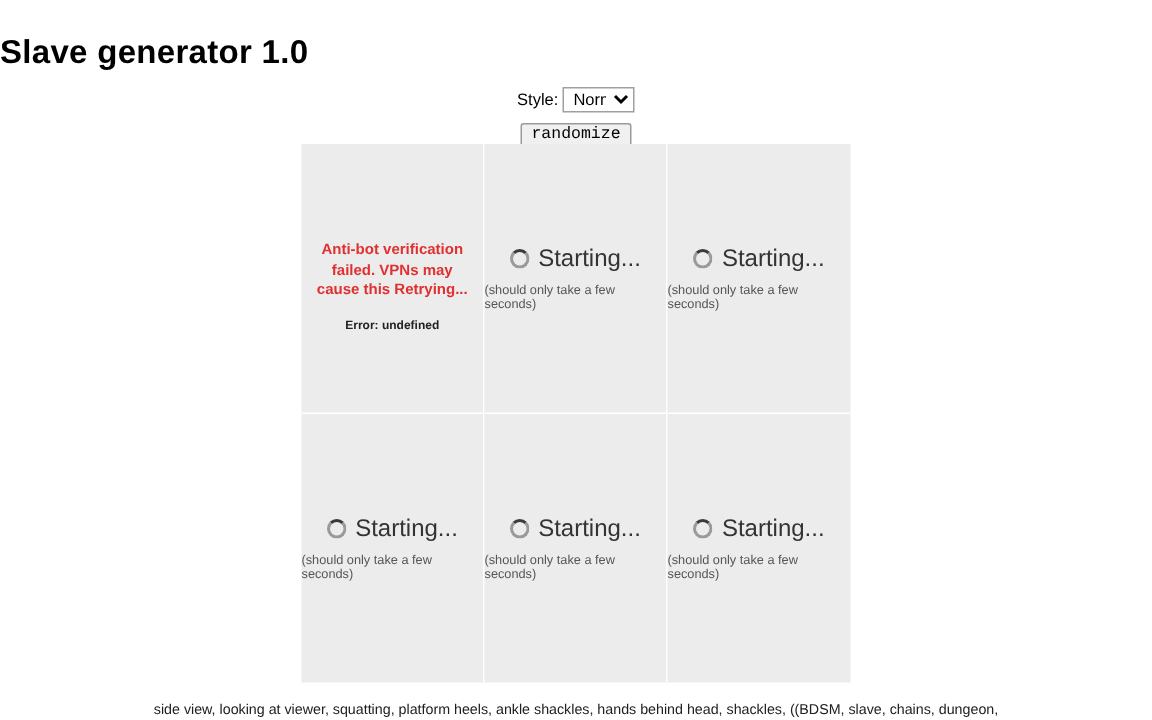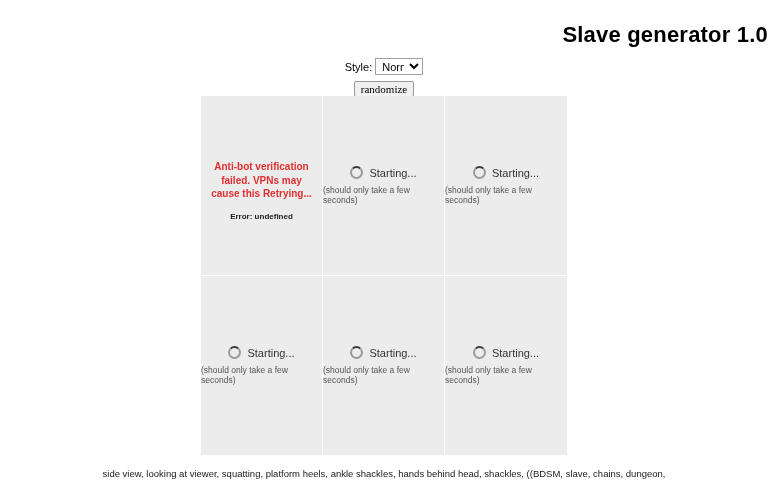--- a/index.html
+++ b/index.html
@@ -12,21 +12,21 @@
     overflow: hidden;
   }
 
   .page {
     width: 768px;
     height: 480px;
     position: relative;
   }
 
   .title {
-    text-align: right;
+    text-align: left;
     font-size: 22px;
     font-weight: bold;
     color: #000000;
     margin: 12px 0 0 0;
     padding-top: 10px;
     letter-spacing: 0.2px;
   }
 
   .controls {
     text-align: center;
@@ -51,21 +51,21 @@
     border: 1px solid #a0a0a0;
     background: #ffffff;
   }
 
   .randomize-wrap {
     text-align: center;
     margin-top: 4px;
   }
 
   button.randomize {
-    font-family: Liberation Serif, serif;
+    font-family: Liberation Mono, monospace;
     font-size: 11px;
     padding: 1px 6px;
     border: 1px solid #9a9a9a;
     background: #f0f0f0;
     color: #000;
     border-radius: 2px;
   }
 
   .grid {
     position: absolute;
@@ -107,21 +107,21 @@
     width: 13px;
     height: 13px;
     border-radius: 50%;
     border: 2px solid #9a9a9a;
     border-top-color: #3a3a3a;
     box-sizing: border-box;
     display: inline-block;
   }
 
   .status-text {
-    font-size: 11px;
+    font-size: 16px;
     color: #333333;
     text-align: center;
   }
 
   .sub-note {
     font-size: 8.5px;
     color: #555555;
     margin-top: 7px;
     line-height: 1.1;
   }

